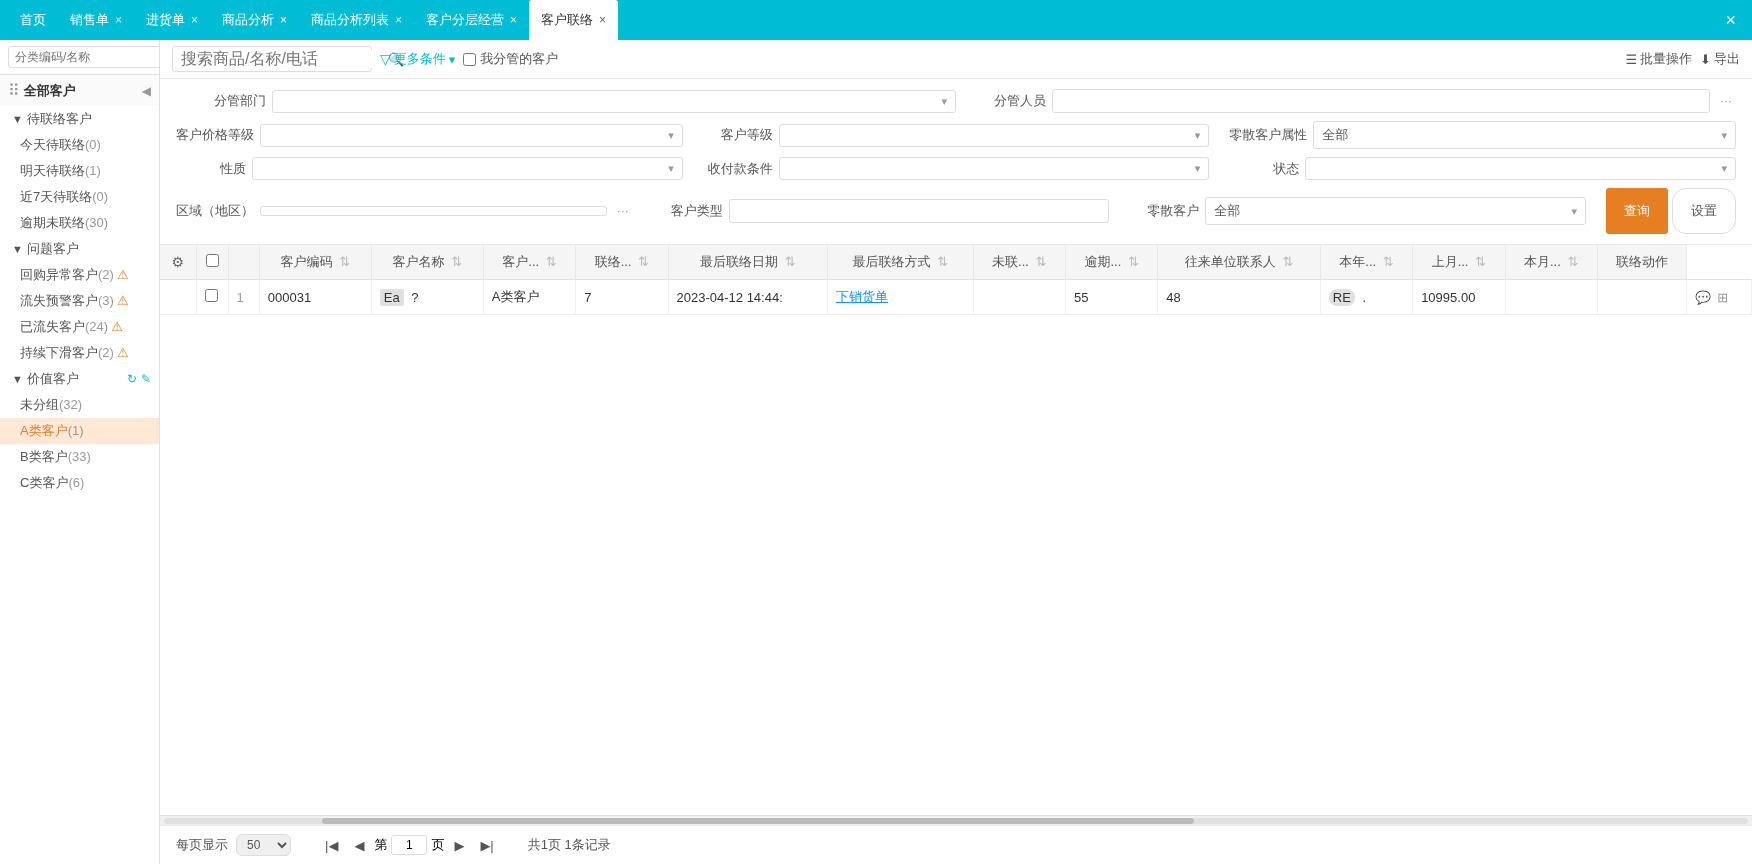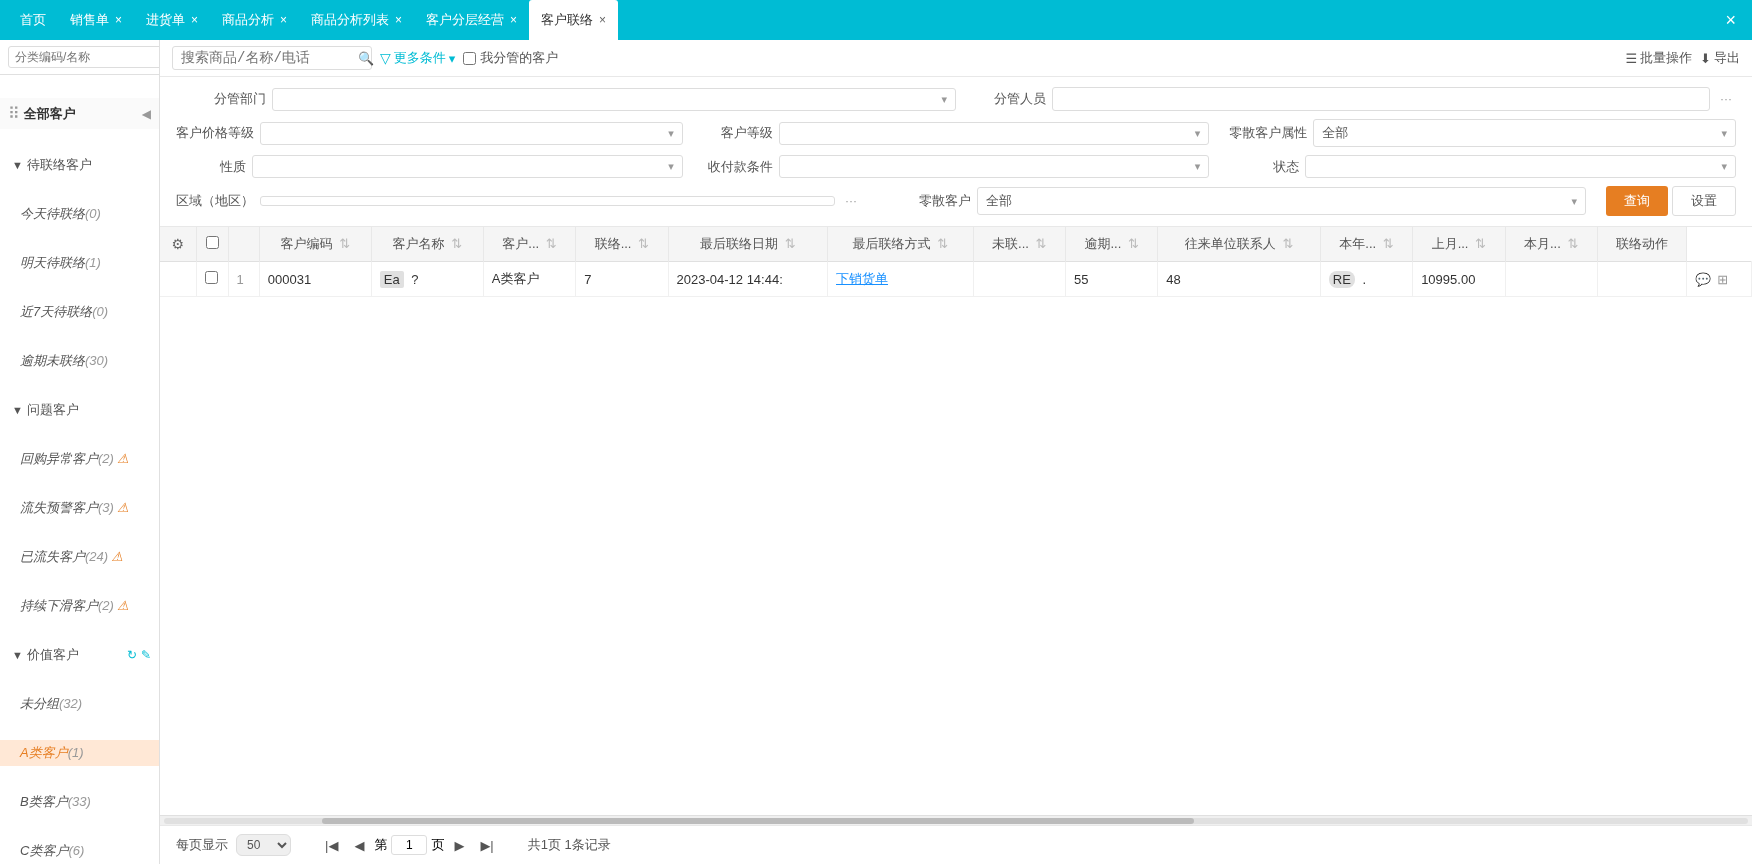--- a/index.html
+++ b/index.html
@@ -31,21 +31,20 @@
     .main-layout {
       display: flex; height: calc(864px - 40px);
     }
 
     
     .sidebar {
       width: 160px; min-width: 160px;
       background: #fff; border-right: 1px solid #e0e0e0;
       display: flex; flex-direction: column;
       overflow-y: auto;
-      justify-content: space-between;
     }
     .sidebar-search {
       display: flex; align-items: center;
       padding: 6px 8px; border-bottom: 1px solid #e0e0e0;
     }
     .sidebar-search input {
       flex: 1; border: 1px solid #ddd; border-radius: 3px;
       padding: 3px 6px; font-size: 12px; outline: none;
       color: #999;
     }
@@ -62,21 +61,21 @@
     .sidebar-group-header {
       display: flex; align-items: center;
       padding: 4px 8px 4px 12px; cursor: pointer;
       color: #555;
     }
     .sidebar-group-header .arrow { margin-right: 4px; font-size: 11px; }
     .sidebar-group-header .label { flex: 1; }
     
     .sidebar-item {
       padding: 4px 8px 4px 20px; cursor: pointer;
-      color: #555; white-space: nowrap; font-style: italic;
+      color: #555; white-space: nowrap;
     }
     .sidebar-item.active { background: #ffe8d6; color: #e67e22; }
     .sidebar-item .count { color: #999; }
     .sidebar-item .warn-icon { color: #e67e22; margin-left: 3px; }
 
     
     .content {
       flex: 1; display: flex; flex-direction: column;
       background: #fff; overflow: hidden;
     }
@@ -86,23 +85,22 @@
       display: flex; align-items: center;
       padding: 6px 12px; border-bottom: 1px solid #e8e8e8;
       background: #fff; gap: 8px;
     }
     .toolbar-search {
       display: flex; align-items: center;
       border: 1px solid #ddd; border-radius: 3px;
       padding: 3px 8px; width: 200px;
     }
     .toolbar-search input {
-      border: none; outline: none; flex: 1; font-size: 14px;
+      border: none; outline: none; flex: 1; font-size: 16px;
       color: #ec4899;
-      font-family: Liberation Mono, monospace;
     }
     .toolbar-search .search-icon { color: #00bcd4; }
     .filter-btn {
       display: flex; align-items: center; gap: 3px;
       color: #00bcd4; cursor: pointer; font-size: 12px;
     }
     .filter-btn .filter-icon { font-size: 14px; }
     .checkbox-label {
       display: flex; align-items: center; gap: 4px;
       color: #555; font-size: 12px; cursor: pointer;
@@ -151,21 +149,21 @@
       color: #999; cursor: pointer; font-size: 12px;
       padding: 0 4px;
     }
     .filter-divider { width: 20px; }
     .btn-query {
       background: #e67e22; color: #fff; border: none;
       border-radius: 3px; padding: 5px 18px; cursor: pointer; font-size: 13px;
     }
     .btn-settings {
       background: #fff; color: #555; border: 1px solid #ddd;
-      border-radius: 3px; padding: 5px 18px; cursor: pointer; font-size: 13px;
+      border-radius: 14px; padding: 13px 18px; cursor: pointer; font-size: 13px;
     }
 
     
     .table-container {
       flex: 1; overflow: auto;
     }
     table {
       width: 100%; border-collapse: collapse; font-size: 12px;
     }
     thead tr {
@@ -432,20 +430,24 @@
 
       <div class="filter-row">
         <div class="filter-cell">
           <span class="filter-label">区域（地区）</span>
           <div class="filter-select">
             <span></span>
           </div>
           <span class="filter-more-btn">···</span>
         </div>
         <div class="filter-divider"></div>
+        <div class="filter-cell">
+          <span class="filter-label">客户类型</span>
+          <input class="filter-input" type="text" style="">
+        </div>
         <div class="filter-divider"></div>
         <div class="filter-cell">
           <span class="filter-label">零散客户</span>
           <div class="filter-select">
             <span>全部</span>
             <span class="chevron">▾</span>
           </div>
         </div>
         <div style="display:flex;flex-direction:row;gap:4px;margin-left:20px;">
           <button class="btn-query">查询</button>

